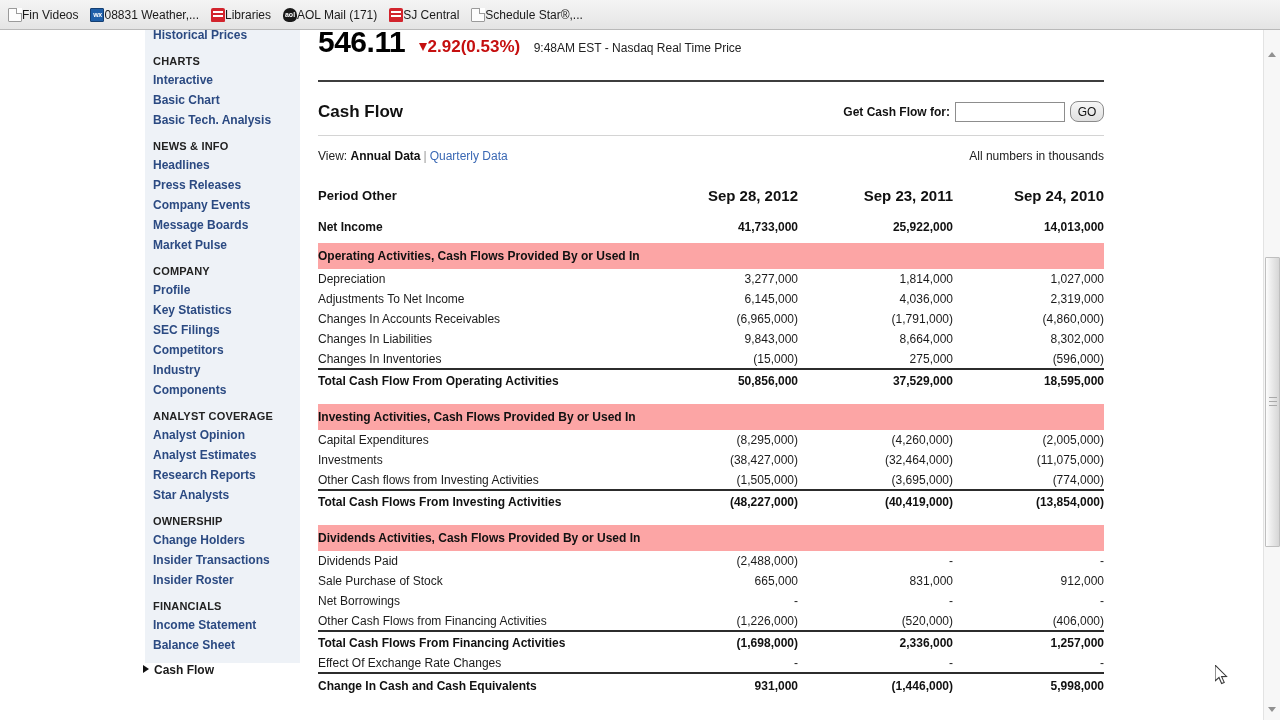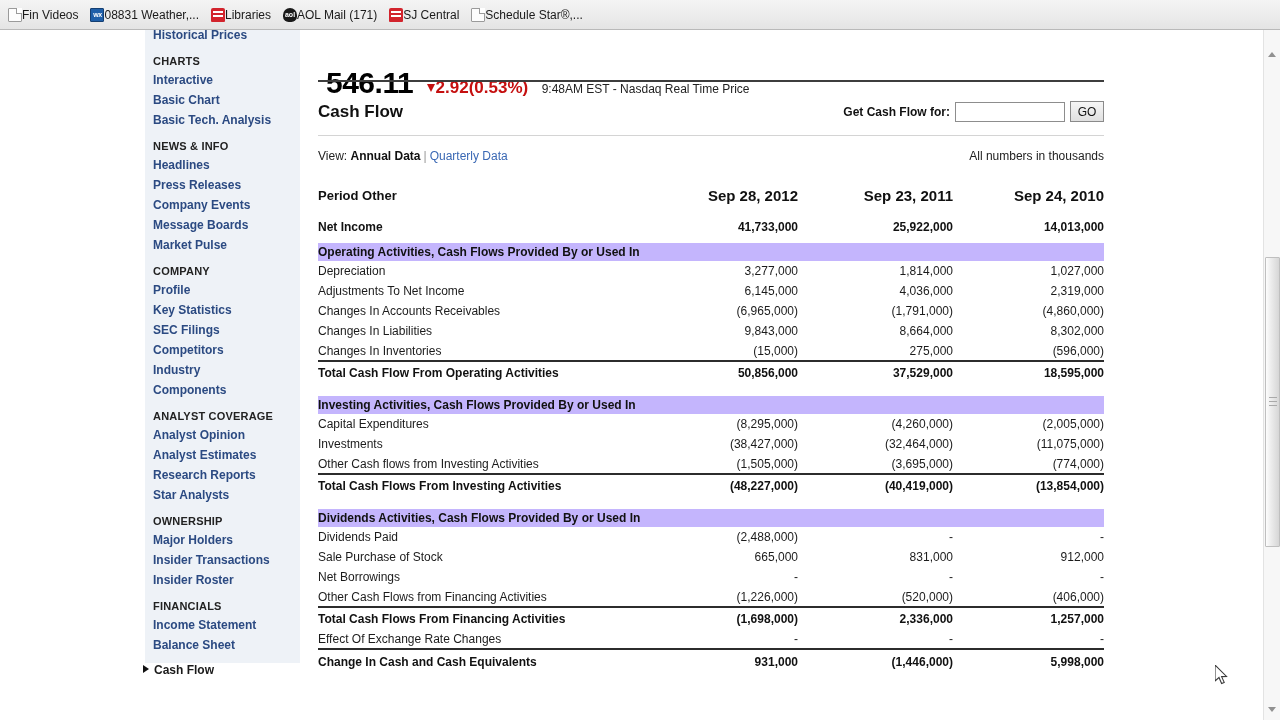--- a/index.html
+++ b/index.html
@@ -94,21 +94,21 @@
     margin-right: 5px;
     vertical-align: 1px;
   }
 
   
   #main {
     position: absolute;
     left: 318px; top: 0;
     width: 786px;
   }
-  #quote-line { position:absolute; left:8px; top:-5px; width:786px;margin-top:41px; }
+  #quote-line { position:absolute; left:0; top:-5px; width:786px; }
   #quote-price {
     font-size: 30px; font-weight: bold; color: #000;
     letter-spacing: -0.5px;
     display: inline-block;
     vertical-align: baseline;
   }
   #quote-change {
     font-size: 17px; font-weight: bold; color: #c50f0f;
     margin-left: 9px;
     display: inline-block;
@@ -150,21 +150,21 @@
     background: #fff;
     font-size: 12px;
     padding: 1px 3px;
     font-family: "Liberation Sans", sans-serif;
   }
   #cf-go {
     height: 21px; min-width: 34px;
     font-size: 12px; color: #111;
     border: 1px solid #8a8a8a;
     background: linear-gradient(to bottom,#f6f6f6,#e0e0e0);
-    border-radius: 0;
+    border-radius: 8px;
     cursor: pointer;
     font-family: "Liberation Sans", sans-serif;
     padding: 0 6px;
   }
   #cf-divider {
     position: absolute; left: 0; top: 105px;
     width: 786px; height: 1px; background: #d4d4d4;
   }
 
   #view-row {
@@ -188,24 +188,24 @@
     font-size: 12px;
     color: #111;
   }
   #cf-table td { padding: 0; vertical-align: middle; }
   .c-label { text-align: left;  padding-left: 5px; }
   .c-num   { text-align: right; padding-right: 6px; white-space: nowrap; }
   tr.r-period td { font-size: 15px; font-weight: bold; height: 31px; padding-bottom:2px; }
   tr.r-period .c-label { font-size: 13px; }
   tr.r-net td { font-weight: bold; height: 32px; }
   tr.r-section td {
-    background: #c4b5fd;
+    background: #fca5a5;
     color: #111;
     font-weight: bold;
-    height: 18px;
+    height: 26px;
     padding: 1px 0 1px 5px;
   }
   tr.r-item td { height: 20px; color: #1b1b1b; }
   tr.r-total td {
     font-weight: bold;
     height: 22px;
     border-top: 2px solid #2c2c2c;
   }
   tr.r-spacer td { height: 13px; }
   tr.r-post td { height: 20px; color: #1b1b1b; }
@@ -315,21 +315,21 @@
         <a class="nav-link">SEC Filings</a>
         <a class="nav-link">Competitors</a>
         <a class="nav-link">Industry</a>
         <a class="nav-link">Components</a>
         <div class="nav-head">ANALYST COVERAGE</div>
         <a class="nav-link">Analyst Opinion</a>
         <a class="nav-link">Analyst Estimates</a>
         <a class="nav-link">Research Reports</a>
         <a class="nav-link">Star Analysts</a>
         <div class="nav-head">OWNERSHIP</div>
-        <a class="nav-link">Major Holders</a>
+        <a class="nav-link">Change Holders</a>
         <a class="nav-link">Insider Transactions</a>
         <a class="nav-link">Insider Roster</a>
         <div class="nav-head">FINANCIALS</div>
         <a class="nav-link">Income Statement</a>
         <a class="nav-link">Balance Sheet</a>
       </div>
   </div>
 
   <div id="nav-current" style="top: 633px;">
     <span class="tri"></span><span>Cash Flow</span>

